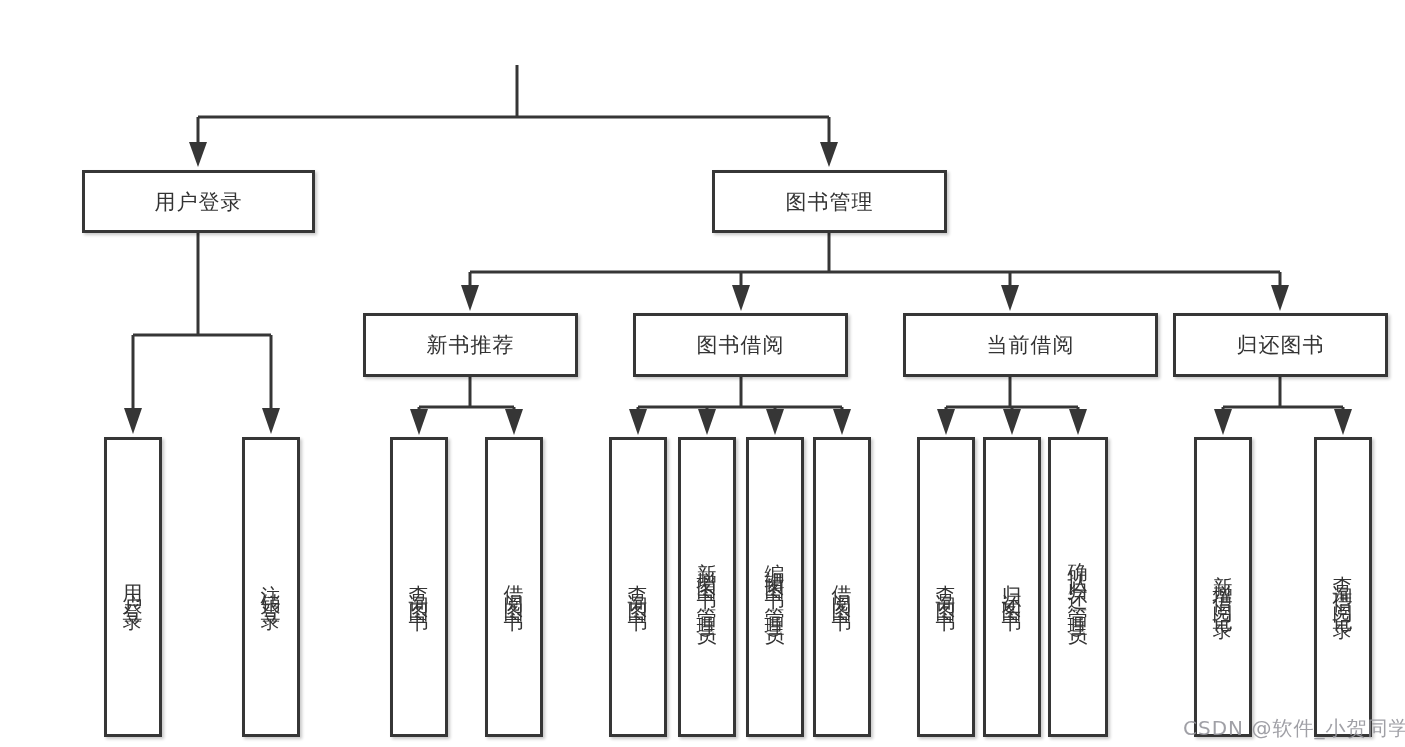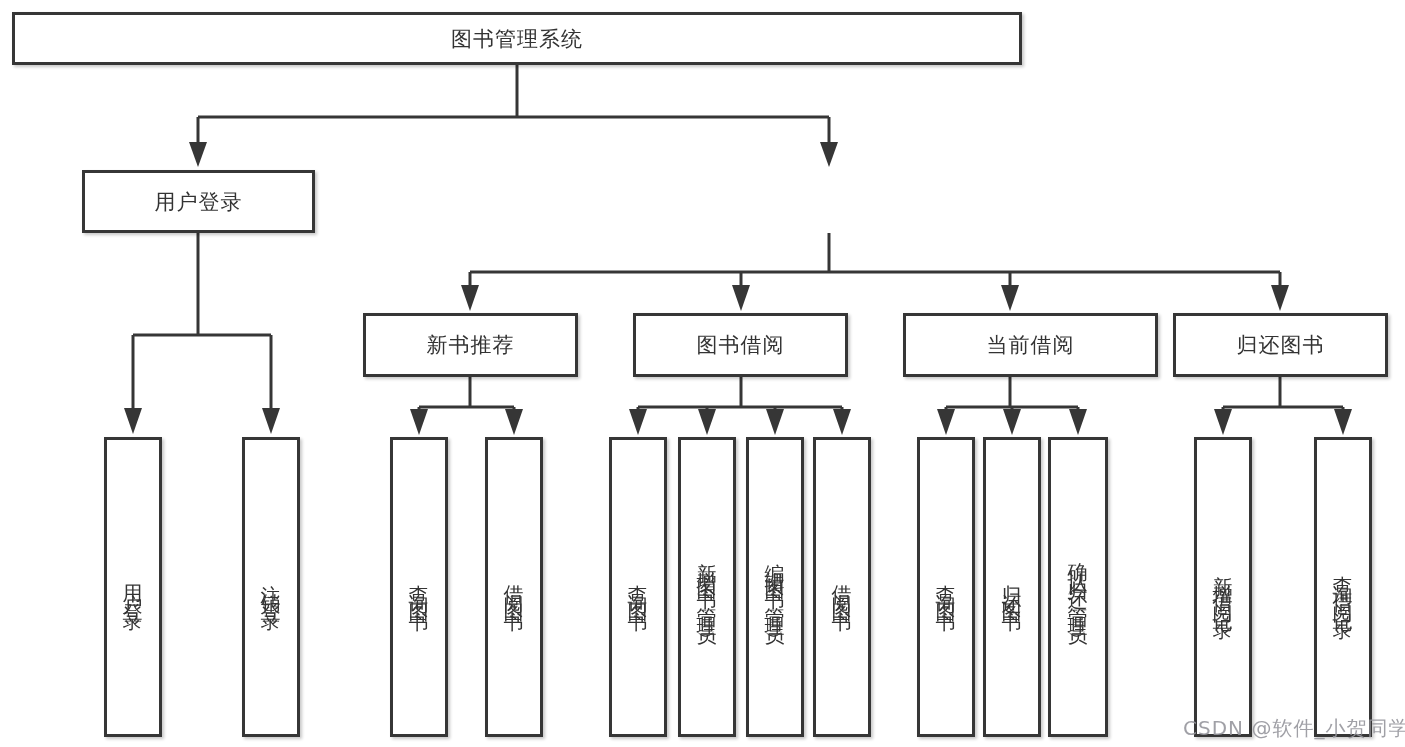--- a/index.html
+++ b/index.html
@@ -118,26 +118,26 @@
 
       <polygon points="937,409 955,409 946,435"></polygon>
       <polygon points="1003,409 1021,409 1012,435"></polygon>
       <polygon points="1069,409 1087,409 1078,435"></polygon>
 
       <polygon points="1214,409 1232,409 1223,435"></polygon>
       <polygon points="1334,409 1352,409 1343,435"></polygon>
     </g>
   </svg>
 
-  <div class="box h" style="left:12px;top:12px;width:1010px;height:53px">
-    <span>图书管理系统</span>
-  </div>
 
   <div class="box h" style="left:82px;top:170px;width:233px;height:63px">
     <span>用户登录</span>
+  </div>
+  <div class="box h" style="left:712px;top:170px;width:235px;height:63px">
+    <span>图书管理</span>
   </div>
 
   <div class="box h" style="left:363px;top:313px;width:215px;height:64px">
     <span>新书推荐</span>
   </div>
   <div class="box h" style="left:633px;top:313px;width:215px;height:64px">
     <span>图书借阅</span>
   </div>
   <div class="box h" style="left:903px;top:313px;width:255px;height:64px">
     <span>当前借阅</span>

